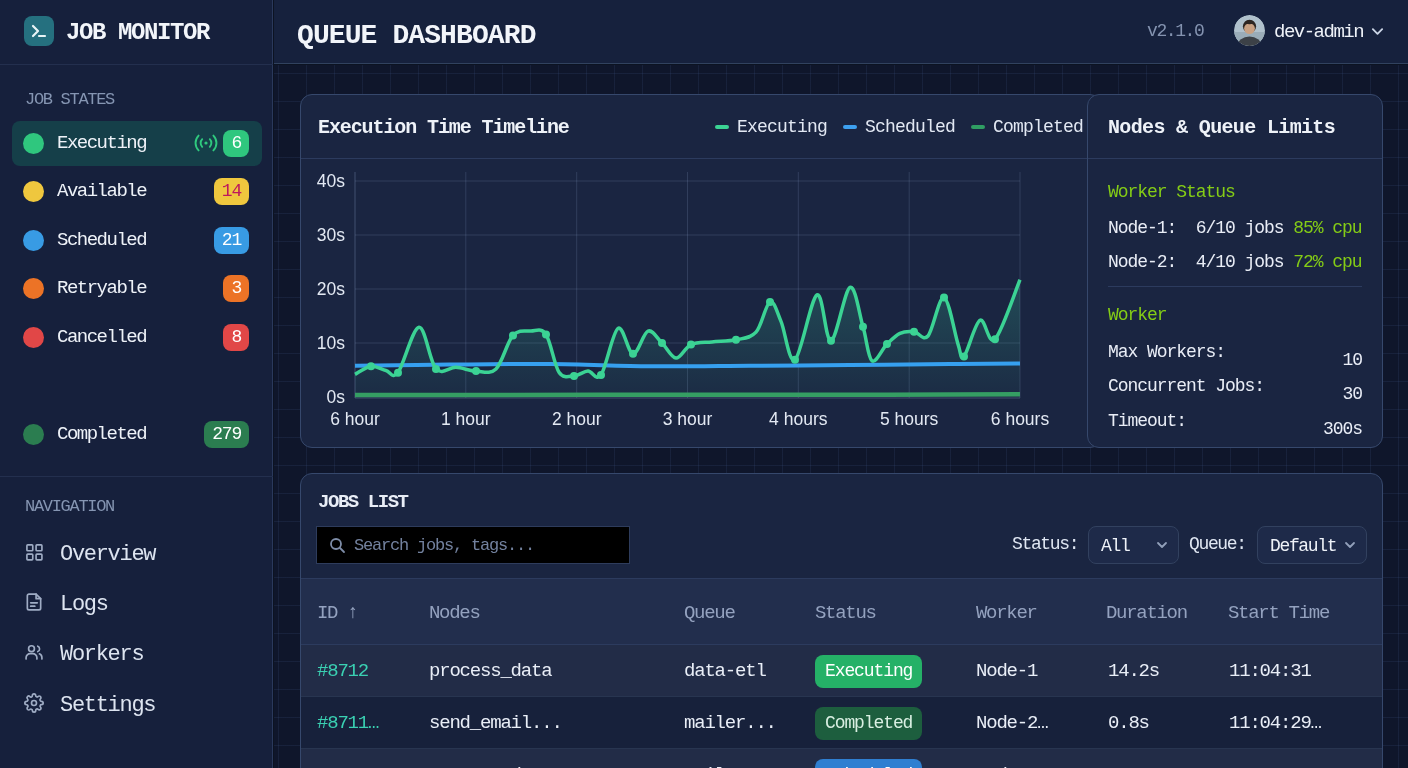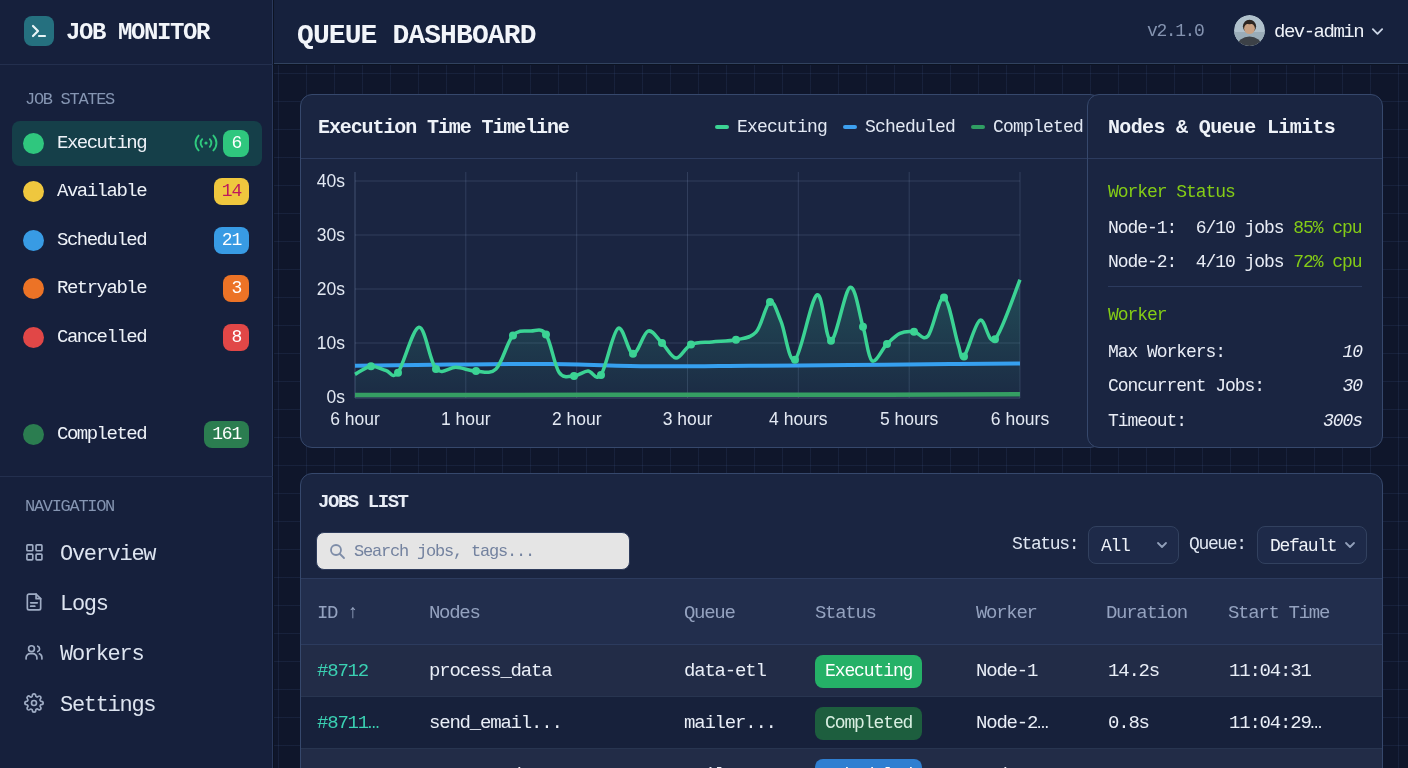--- a/index.html
+++ b/index.html
@@ -36,25 +36,25 @@
 .ctitle{position:absolute;top:21px;font-size:20px;font-weight:600;letter-spacing:-1.1px;color:#eef2f8;}
 
 #chartcard{left:26px;top:29px;width:802px;height:354px;}
 #legend{position:absolute;right:18px;top:22px;display:flex;gap:16px;}
 .litem{display:flex;align-items:center;gap:8px;font-size:18px;letter-spacing:-0.8px;color:#e2e8f3;}
 .ldash{width:14px;height:4px;border-radius:2px;}
 
 #nodescard{left:813px;top:29px;width:296px;height:354px;}
 .nrow{position:absolute;left:20px;right:20px;font-size:18px;letter-spacing:-1.05px;white-space:pre;}
 .gray{color:#84cc16;}
-.rt{position:absolute;right:0;top:0;font-style:italic;}
+.rt{position:absolute;right:0;top:8px;}
 
 #jobscard{left:26px;top:408px;width:1083px;height:370px;}
 #jltitle{position:absolute;left:17px;top:17px;font-size:19px;font-weight:600;letter-spacing:-1.45px;color:#e8edf6;}
-#search{position:absolute;left:15px;top:52px;width:314px;height:38px;border:1px solid #2e3c5c;border-radius:8px;background:#e5e5e5;margin-top:6px;}
+#search{position:absolute;left:15px;top:52px;width:314px;height:38px;border:1px solid #2e3c5c;border-radius:0;background:#000000;}
 #search .ph{position:absolute;left:37px;top:9px;font-size:17px;letter-spacing:-1.2px;color:#73829f;}
 #search svg{position:absolute;left:12px;top:10px;}
 .ddlab{position:absolute;top:60px;font-size:18px;letter-spacing:-1.35px;color:#dfe6f2;}
 .dd{position:absolute;top:52px;height:38px;border:1px solid #32415f;border-radius:8px;background:#1e2a49;}
 .dd .dv{position:absolute;left:12px;top:9px;font-size:18px;letter-spacing:-1.35px;color:#eef2f8;}
 .dd svg{position:absolute;right:10px;top:14px;}
 #thead{position:absolute;left:0;top:104px;width:1081px;height:67px;background:#222e4d;border-top:1px solid #2c3b5e;border-bottom:1px solid #2c3b5e;}
 .th{position:absolute;top:23px;font-size:19px;letter-spacing:-1.3px;color:#94a2bf;}
 .trow{position:absolute;left:0;width:1081px;height:52px;border-bottom:1px solid #283550;}
 .trow.odd{background:rgba(255,255,255,0.035);}
@@ -104,21 +104,21 @@
       <div class="bdg" style="background:#ec7326;color:#fff">3</div>
     </div>
   <div class="sitem" style="top:314.5px">
       <div class="dot" style="background:#e14747"></div>
       <div class="lab">Cancelled</div>
       <div class="bdg" style="background:#e14747;color:#fff">8</div>
     </div>
   <div class="sitem" style="top:411.5px">
       <div class="dot" style="background:#2b7d50"></div>
       <div class="lab">Completed</div>
-      <div class="bdg" style="background:#2b7d50;color:#fff">161</div>
+      <div class="bdg" style="background:#2b7d50;color:#fff">279</div>
     </div>
   <div class="sdiv" style="top:476px"></div>
   <div class="shead" style="top:497px">NAVIGATION</div>
   <div class="nitem" style="top:537.5px">
       <svg width="20" height="20" viewBox="0 0 24 24" fill="none" stroke="#9facc4" stroke-width="2">
         <rect x="3.5" y="3.5" width="7" height="7" rx="1"></rect>
         <rect x="14.5" y="3.5" width="7" height="7" rx="1"></rect>
         <rect x="3.5" y="14.5" width="7" height="7" rx="1"></rect>
         <rect x="14.5" y="14.5" width="7" height="7" rx="1"></rect>
       </svg>

